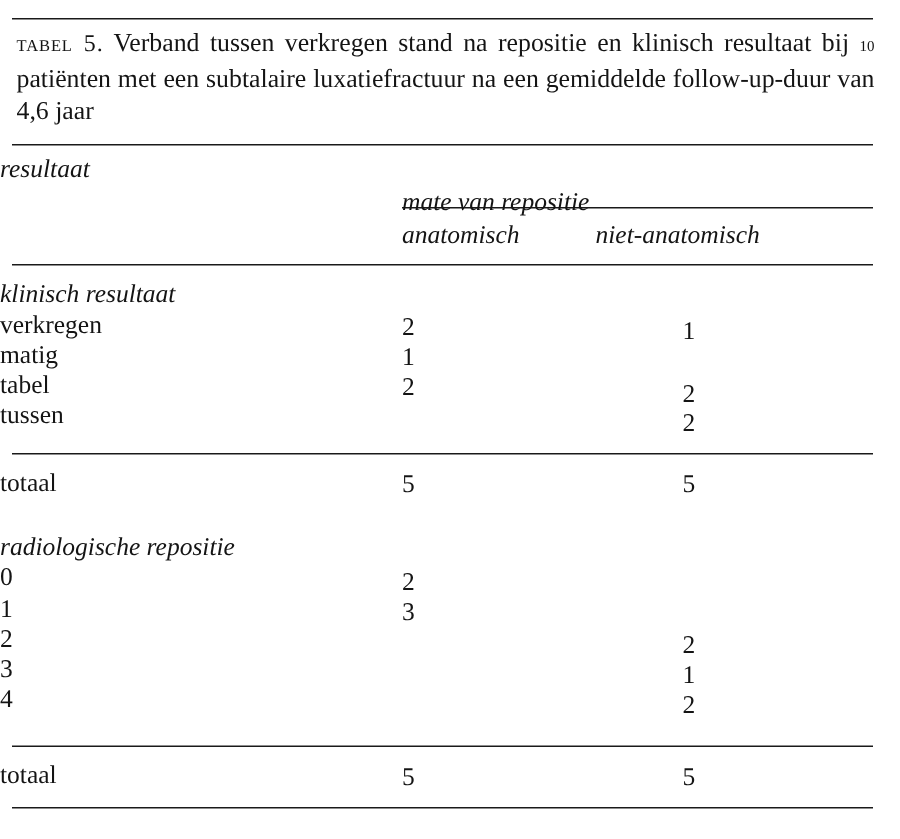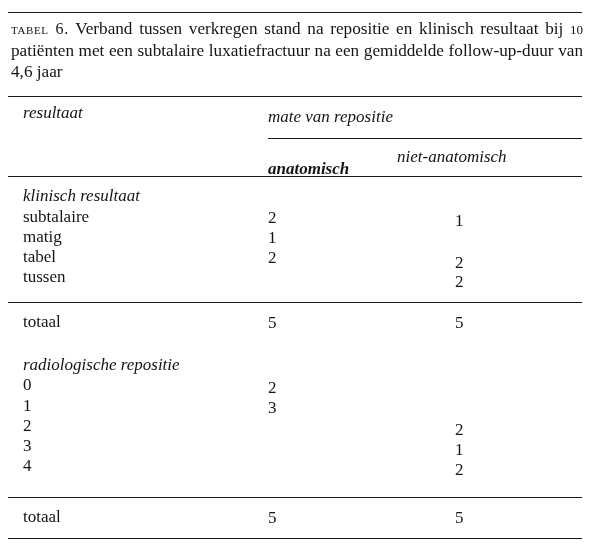--- a/index.html
+++ b/index.html
@@ -32,57 +32,57 @@
       text-align: justify;
       text-align-last: left;
     }
     .caption .label {
       font-variant: small-caps;
       letter-spacing: 0.6px;
       font-size: 16px;
     }
     .caption .oldnum {
       font-variant: small-caps;
-      font-size: 13px;
+      font-size: 10px;
       margin-top: 47px;
     }
     .cell {
       position: absolute;
       font-size: 17px;
       line-height: 20px;
       white-space: nowrap;
     }
     .italic {
       font-style: italic;
     }
     .num-a { left: 268px; }
     .num-b { left: 455px; }
-    .rowlbl { left: 23px; }
+    .rowlbl { left: 0; }
   </style>
 </head>
 <body>
 
 <div class="rule" style="top:12px;"></div>
 <div class="rule" style="top:96px;"></div>
 <div class="rule" style="top:138px; left:268px; width:314px;"></div>
 <div class="rule" style="top:176px;"></div>
 <div class="rule" style="top:302px;"></div>
 <div class="rule" style="top:497px;"></div>
 <div class="rule" style="top:538px;"></div>
 
-<div class="caption"><span class="label">tabel 6.</span><span> Verband tussen verkregen stand na repositie en klinisch resultaat bij </span><span class="oldnum">10</span><span> patiënten met een subtalaire luxatiefractuur na een gemiddelde follow-up-duur van 4,6 jaar</span></div>
+<div class="caption"><span class="label">tabel 5.</span><span> Verband tussen verkregen stand na repositie en klinisch resultaat bij </span><span class="oldnum">10</span><span> patiënten met een subtalaire luxatiefractuur na een gemiddelde follow-up-duur van 4,6 jaar</span></div>
 
 <div class="cell italic rowlbl" style="top:103px;">resultaat</div>
-<div class="cell italic" style="top:107px; left:268px;">mate van repositie</div>
-<div class="cell italic" style="top:159px; left:268px;font-weight:bold;">anatomisch</div>
+<div class="cell italic" style="top:125px; left:268px;">mate van repositie</div>
+<div class="cell italic" style="top:147px; left:268px;">anatomisch</div>
 <div class="cell italic" style="top:147px; left:397px;">niet-anatomisch</div>
 
 <div class="cell italic rowlbl" style="top:186px;">klinisch resultaat</div>
 
-<div class="cell rowlbl" style="top:207px;">subtalaire</div>
+<div class="cell rowlbl" style="top:207px;">verkregen</div>
 <div class="cell num-a" style="top:208px;">2</div>
 <div class="cell num-b" style="top:211px;">1</div>
 
 <div class="cell rowlbl" style="top:227px;">matig</div>
 <div class="cell num-a" style="top:228px;">1</div>
 <div class="cell num-b" style="top:228px;"></div>
 
 <div class="cell rowlbl" style="top:247px;">tabel</div>
 <div class="cell num-a" style="top:248px;">2</div>
 <div class="cell num-b" style="top:253px;">2</div>

